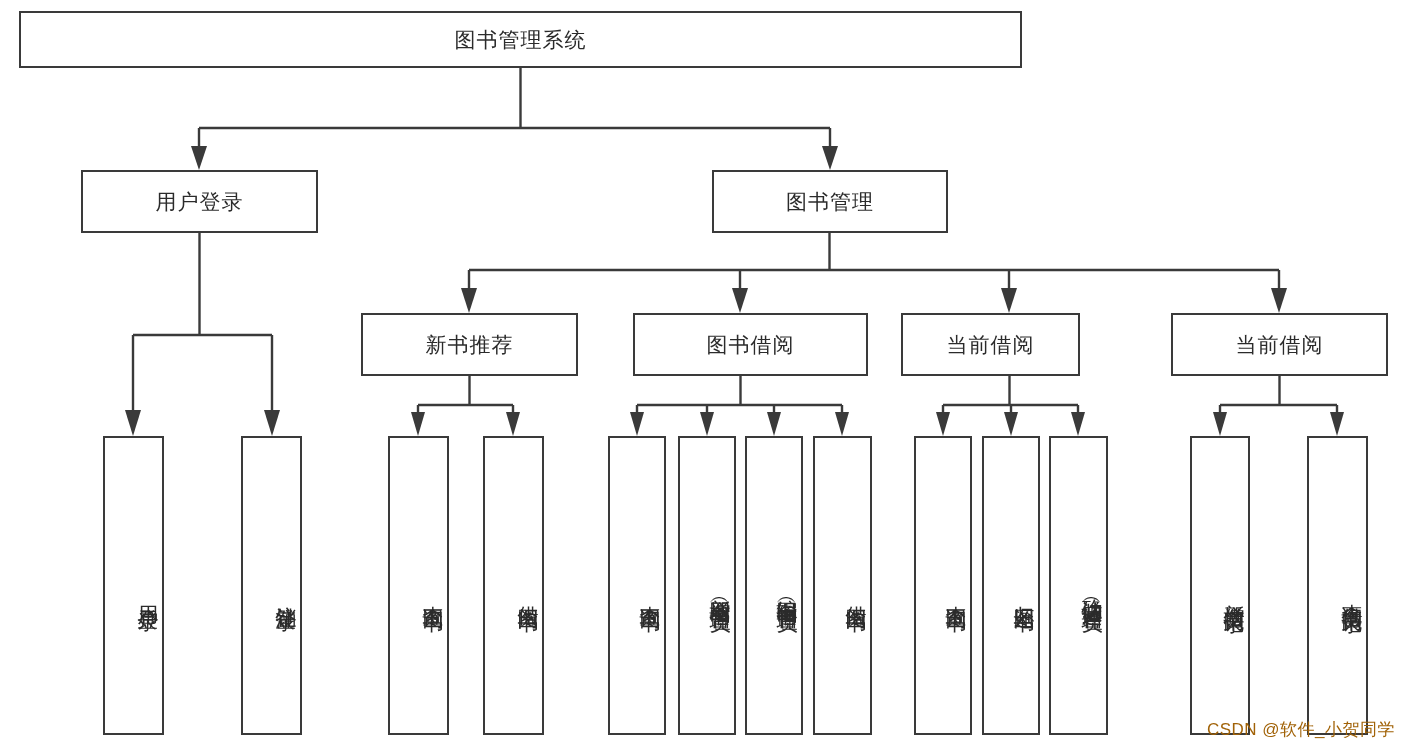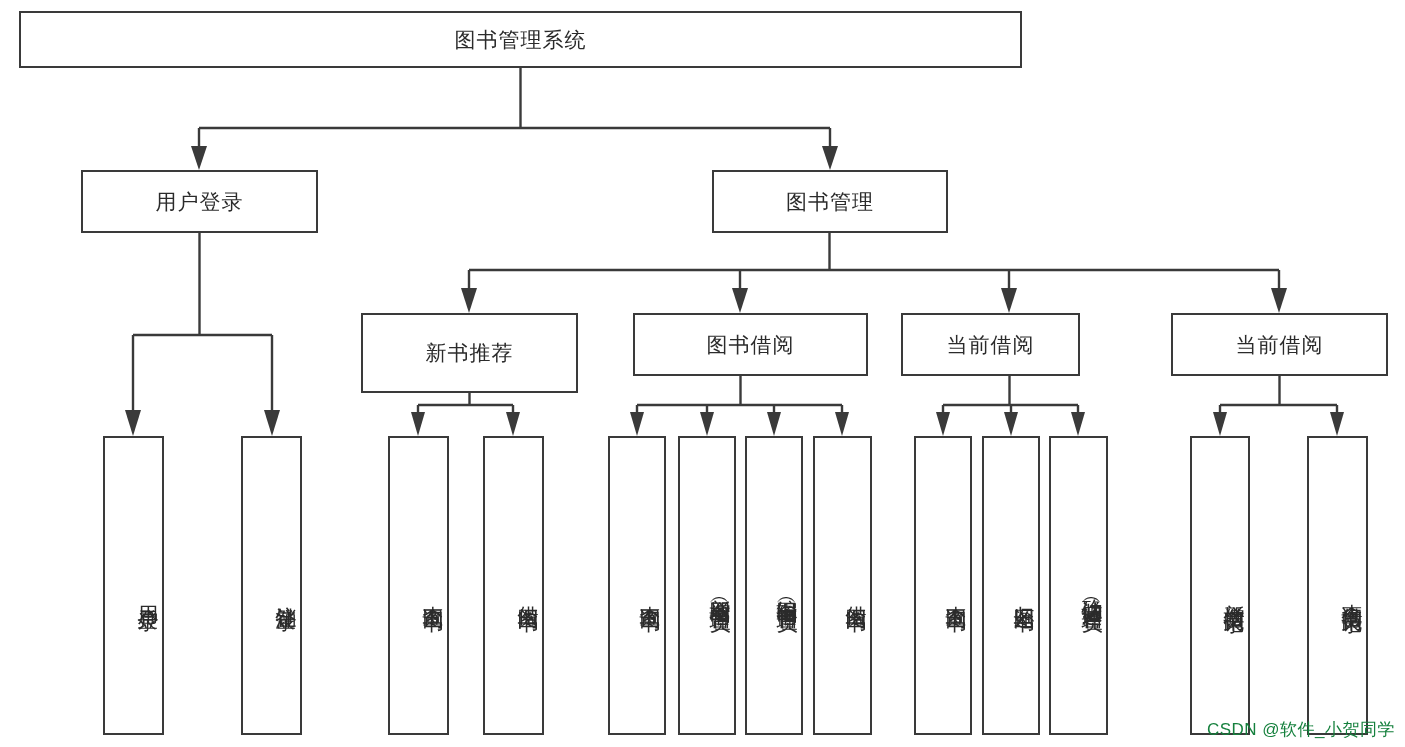--- a/index.html
+++ b/index.html
@@ -68,21 +68,21 @@
   }
   .arrowhead {
     fill: #3a3a3a;
     stroke: none;
   }
   .watermark {
     position: absolute;
     right: 10px;
     bottom: 6px;
     font-size: 17px;
-    color: #15803d;
+    color: #a16207;
     letter-spacing: 0.5px;
     white-space: nowrap;
   }
 </style>
 </head>
 <body>
 
 <div id="canvas">
 
   <svg class="links" viewBox="0 0 1405 747">
@@ -151,21 +151,21 @@
     <span class="node-label">图书管理系统</span>
   </div>
 
   <div class="node h" style="left:81px; top:170px; width:237px; height:63px;">
     <span class="node-label">用户登录</span>
   </div>
   <div class="node h" style="left:712px; top:170px; width:236px; height:63px;">
     <span class="node-label">图书管理</span>
   </div>
 
-  <div class="node h" style="left:361px; top:313px; width:217px; height:80px;">
+  <div class="node h" style="left:361px; top:313px; width:217px; height:63px;">
     <span class="node-label">新书推荐</span>
   </div>
   <div class="node h" style="left:633px; top:313px; width:235px; height:63px;">
     <span class="node-label">图书借阅</span>
   </div>
   <div class="node h" style="left:901px; top:313px; width:179px; height:63px;">
     <span class="node-label">当前借阅</span>
   </div>
   <div class="node h" style="left:1171px; top:313px; width:217px; height:63px;">
     <span class="node-label">当前借阅</span>

